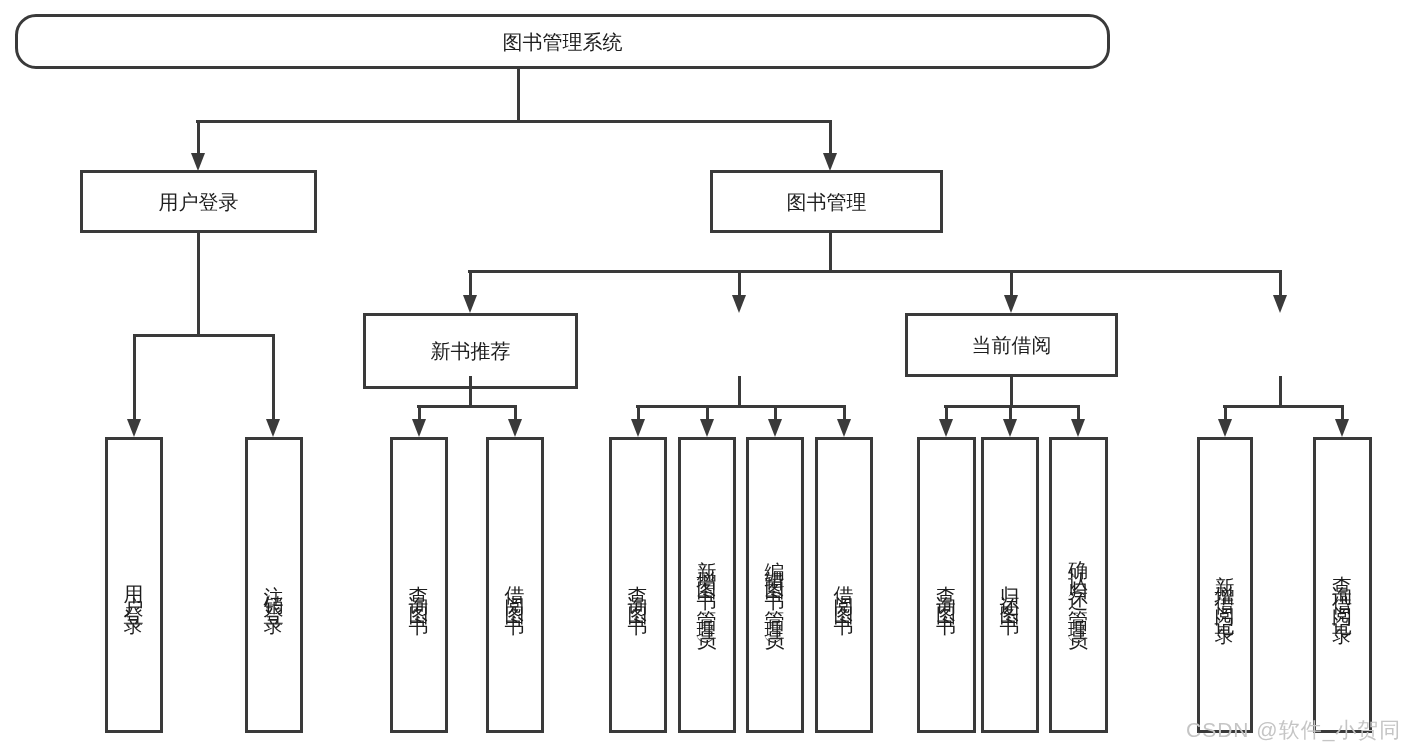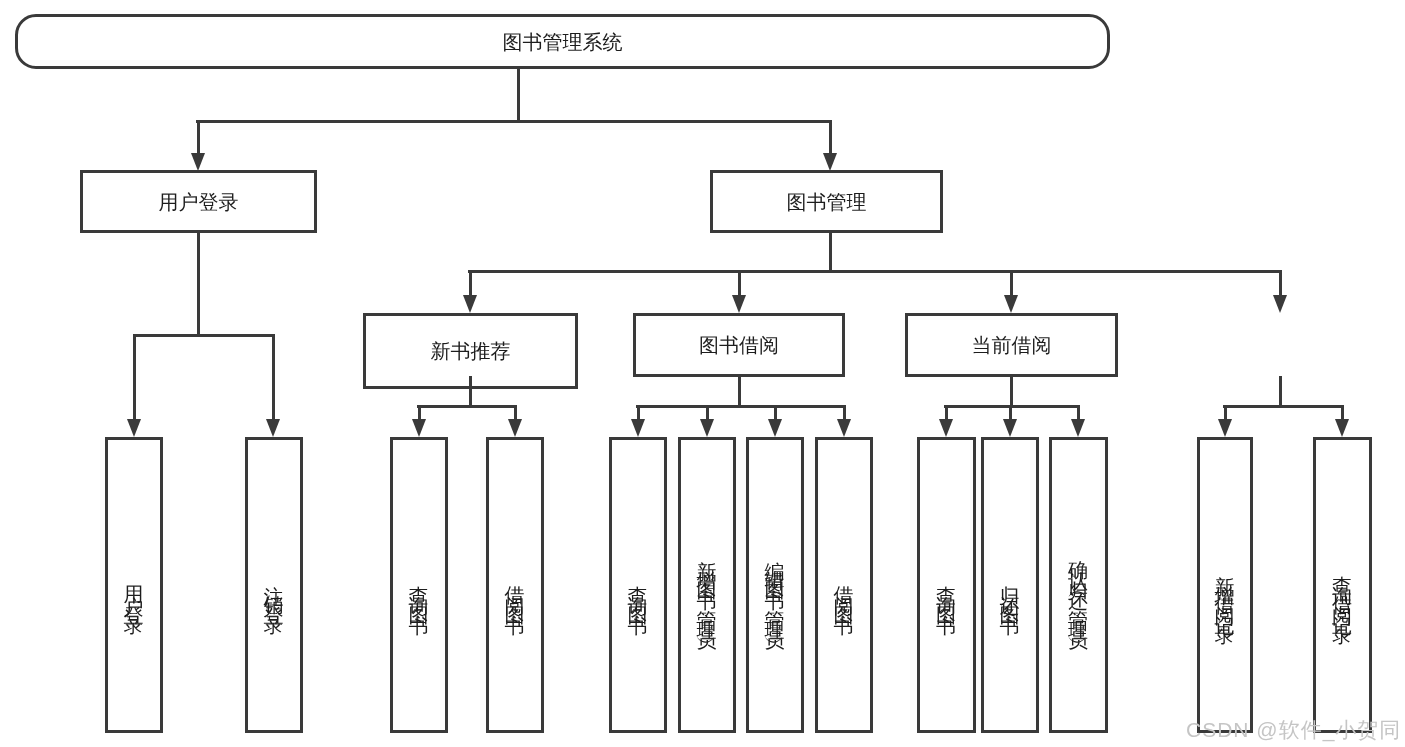--- a/index.html
+++ b/index.html
@@ -64,21 +64,20 @@
   <div class="vline" style="left:469px;top:270px;height:27px;"></div>
   <div class="arrow" style="left:463px;top:295px;"></div>
   <div class="vline" style="left:738px;top:270px;height:27px;"></div>
   <div class="arrow" style="left:732px;top:295px;"></div>
   <div class="vline" style="left:1010px;top:270px;height:27px;"></div>
   <div class="arrow" style="left:1004px;top:295px;"></div>
   <div class="vline" style="left:1279px;top:270px;height:27px;"></div>
   <div class="arrow" style="left:1273px;top:295px;"></div>
 
   <div class="box" style="left:363px;top:313px;width:215px;height:76px;">新书推荐</div>
-  <div class="box" style="left:633px;top:313px;width:212px;height:64px;">图书借阅</div>
   <div class="box" style="left:905px;top:313px;width:213px;height:64px;font-family:Liberation Serif, serif;">当前借阅</div>
 
   <div class="vline" style="left:469px;top:376px;height:31px;"></div>
   <div class="hline" style="left:417px;top:405px;width:100px;"></div>
   <div class="vline" style="left:418px;top:405px;height:15px;"></div>
   <div class="arrow" style="left:412px;top:419px;"></div>
   <div class="vline" style="left:514px;top:405px;height:15px;"></div>
   <div class="arrow" style="left:508px;top:419px;"></div>
 
   <div class="vline" style="left:738px;top:376px;height:31px;"></div>

